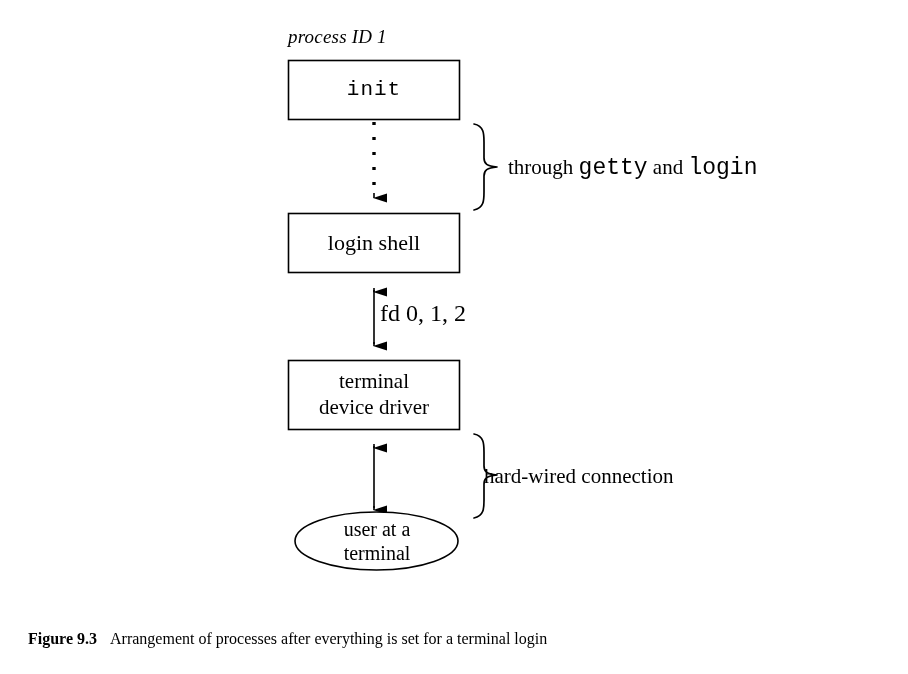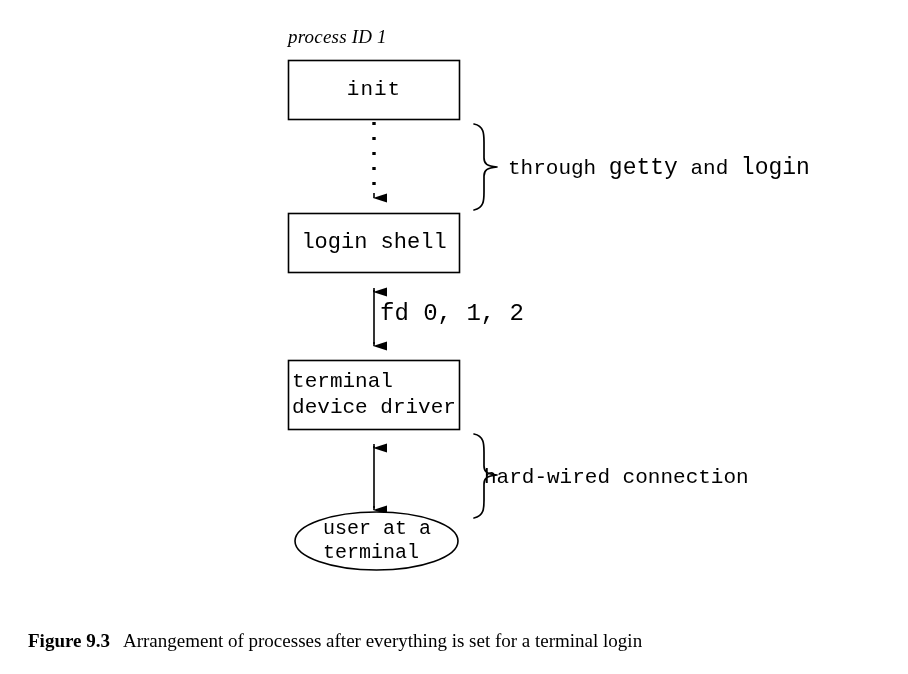--- a/index.html
+++ b/index.html
@@ -26,25 +26,25 @@
     position: absolute;
     left: 0; top: 0;
     width: 908px;
     height: 674px;
   }
   .node-label {
     position: absolute;
     display: flex;
     align-items: center;
     justify-content: center;
-    text-align: left;
+    text-align: center;
     line-height: 1.22;
     white-space: pre-line;
   }
-  .serif { font-family: Liberation Mono, monospace; }
+  .serif { font-family: Liberation Serif, serif; }
   .mono  { font-family: "Liberation Mono", monospace; }
   .italic-serif { font-family: "Liberation Serif", serif; font-style: italic; }
 
   
   #pid-label {
     position: absolute;
     left: 288px;
     top: 26px;
     width: 172px;
     font-size: 19px;
@@ -96,21 +96,21 @@
   #brace2-label .mono {
     font-size: 23px;
   }
 
   
   #figure-caption {
     position: absolute;
     left: 28px;
     top: 630px;
     width: 860px;
-    font-size: 19px;
+    font-size: 16px;
     white-space: nowrap;
   }
   #figure-caption .cap-num {
     font-weight: bold;
   }
   #figure-caption .cap-gap {
     display: inline-block;
     width: 13px;
   }
 </style>

